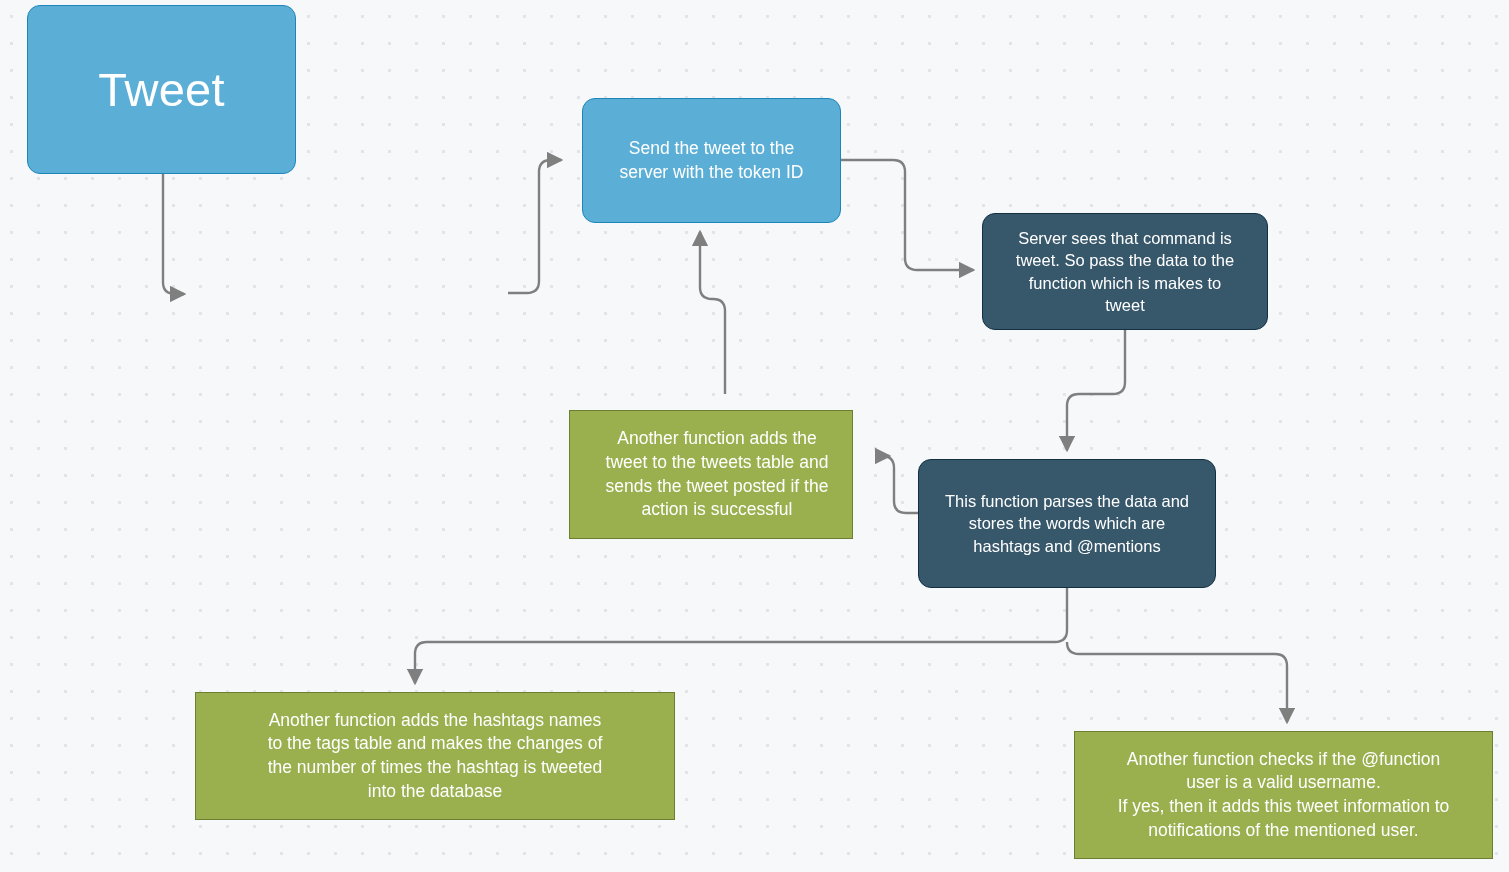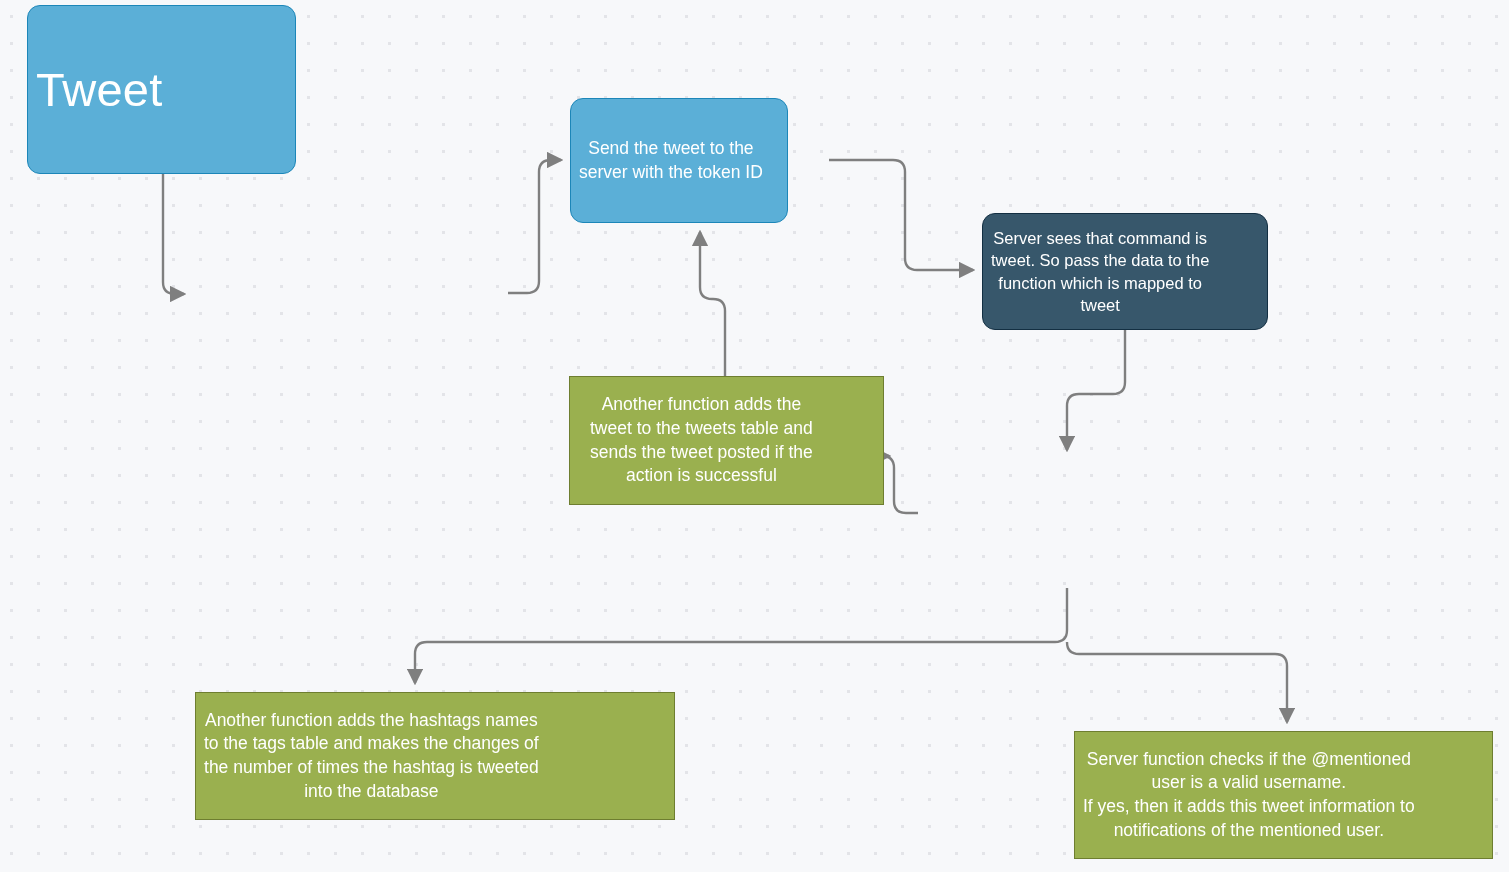--- a/index.html
+++ b/index.html
@@ -23,21 +23,21 @@
     left: 0; top: 0;
     width: 1509px;
     height: 872px;
     pointer-events: none;
   }
   .node {
     position: absolute;
     box-sizing: border-box;
     display: flex;
     align-items: center;
-    justify-content: flex-start;
+    justify-content: center;
     text-align: center;
     color: #ffffff;
     line-height: 1.35;
     white-space: pre-line;
     padding: 4px 8px;
   }
   .node-blue {
     background: #5BAFD7;
     border: 1.5px solid #1C86B8;
     border-radius: 13px;
@@ -92,47 +92,52 @@
 
       <path d="M 1067 642 Q 1067 654 1079 654 L 1275 654 Q 1287 654 1287 666 L 1287 722" marker-end="url(#arrow)"></path>
     </g>
   </svg>
 
   <div class="node node-blue title-node" style="left:27px; top:5px; width:269px; height:169px;">
     <span>Tweet</span>
   </div>
 
 
-  <div class="node node-blue body-node" style="left:570px; top:98px; width:218px; height:125px;">
+  <div class="node node-blue body-node" style="left:582px; top:98px; width:259px; height:125px;">
     <span>Send the tweet to the
 server with the token ID</span>
   </div>
 
   <div class="node node-navy body-node-sm" style="left:982px; top:213px; width:286px; height:117px;">
     <span>Server sees that command is
 tweet. So pass the data to the
-function which is mapped to
+function which is makes to
 tweet</span>
   </div>
 
+  <div class="node node-navy body-node-sm" style="left:918px; top:459px; width:298px; height:129px;">
+    <span>This function parses the data and
+stores the words which are
+hashtags and @mentions</span>
+  </div>
 
-  <div class="node node-olive body-node" style="left:569px; top:376px; width:315px; height:129px;padding-left:20px;">
+  <div class="node node-olive body-node" style="left:569px; top:410px; width:284px; height:129px;padding-left:20px;">
     <span>Another function adds the
 tweet to the tweets table and
 sends the tweet posted if the
 action is successful</span>
   </div>
 
   <div class="node node-olive body-node" style="left:195px; top:692px; width:480px; height:128px;">
     <span>Another function  adds the hashtags names
 to the tags  table and makes the changes of
 the number of times the hashtag is tweeted
 into the database</span>
   </div>
 
   <div class="node node-olive body-node" style="left:1074px; top:731px; width:419px; height:128px;">
-    <span>Server function checks if the @mentioned
+    <span>Another function checks if the @function
 user is a valid username.
 If yes, then it adds this tweet information to
 notifications of the mentioned user.</span>
   </div>
 
 </div>
 
 </body></html>

